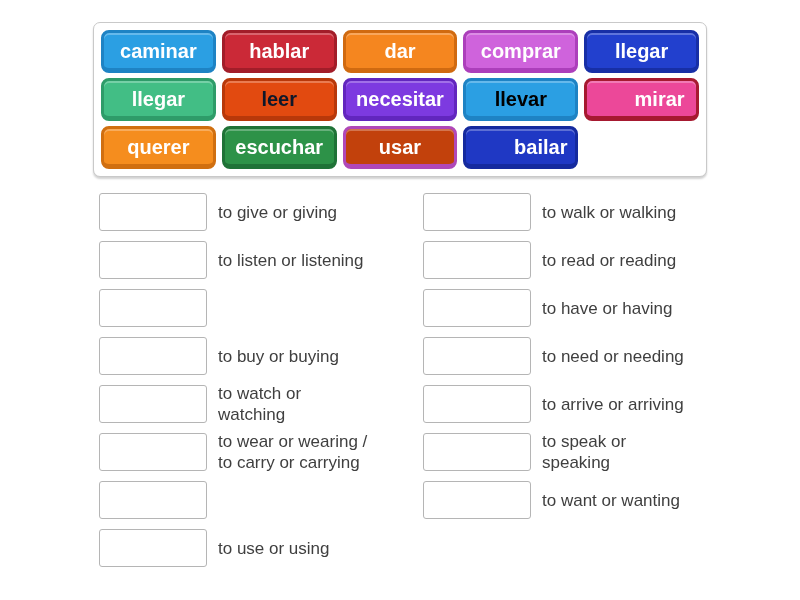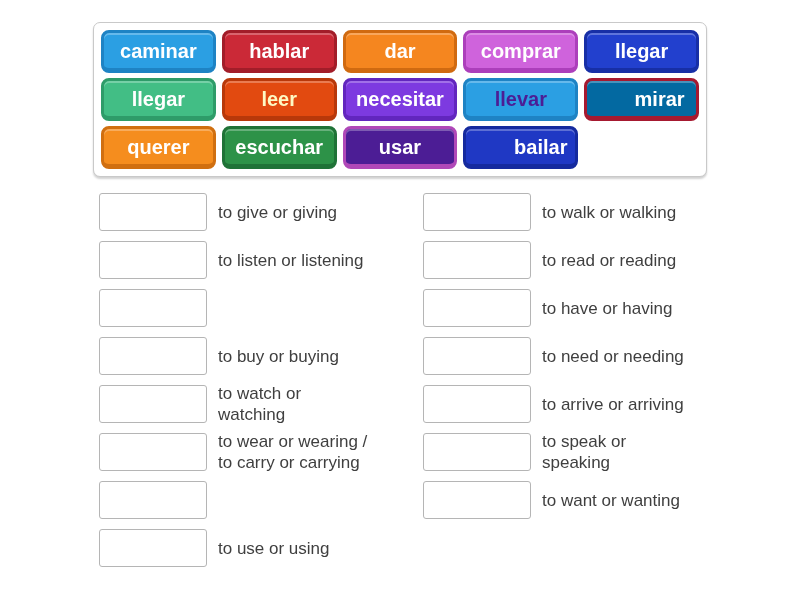--- a/index.html
+++ b/index.html
@@ -37,27 +37,27 @@
 <body>
 
 <div class="canvas">
   <div class="word-bank" id="wordBank">
       <div class="tile" style="background-color: rgb(43, 159, 227); border-width: 3px 3px 5px; border-style: solid; border-color: rgb(30, 131, 196); border-image: initial; box-shadow: rgba(255, 255, 255, 0.28) 0px 2px 0px inset; color: rgb(255, 255, 255);">caminar</div>
       <div class="tile" style="background-color: rgb(203, 41, 55); border-width: 3px 3px 5px; border-style: solid; border-color: rgb(162, 29, 41); border-image: initial; box-shadow: rgba(255, 255, 255, 0.28) 0px 2px 0px inset; color: rgb(255, 255, 255);">hablar</div>
       <div class="tile" style="background-color: rgb(245, 134, 31); border-width: 3px 3px 5px; border-style: solid; border-color: rgb(208, 106, 16); border-image: initial; box-shadow: rgba(255, 255, 255, 0.28) 0px 2px 0px inset; color: rgb(255, 255, 255);">dar</div>
       <div class="tile" style="background-color: rgb(207, 99, 220); border-width: 3px 3px 5px; border-style: solid; border-color: rgb(172, 63, 187); border-image: initial; box-shadow: rgba(255, 255, 255, 0.28) 0px 2px 0px inset; color: rgb(255, 255, 255);">comprar</div>
       <div class="tile" style="background-color: rgb(34, 64, 206); border-width: 3px 3px 5px; border-style: solid; border-color: rgb(23, 47, 166); border-image: initial; box-shadow: rgba(255, 255, 255, 0.28) 0px 2px 0px inset; color: rgb(255, 255, 255);">llegar</div>
       <div class="tile" style="background-color: rgb(66, 190, 133); border-width: 3px 3px 5px; border-style: solid; border-color: rgb(46, 156, 105); border-image: initial; box-shadow: rgba(255, 255, 255, 0.28) 0px 2px 0px inset; color: rgb(255, 255, 255);">llegar</div>
-      <div class="tile" style="background-color: rgb(226, 74, 16); border-width: 3px 3px 5px; border-style: solid; border-color: rgb(184, 56, 10); border-image: initial; box-shadow: rgba(255, 255, 255, 0.28) 0px 2px 0px inset; color: #fef9c3;">leer</div>
+      <div class="tile" style="background-color: rgb(226, 74, 16); border-width: 3px 3px 5px; border-style: solid; border-color: rgb(184, 56, 10); border-image: initial; box-shadow: rgba(255, 255, 255, 0.28) 0px 2px 0px inset; color: #0f172a;">leer</div>
       <div class="tile" style="background-color: rgb(125, 58, 224); border-width: 3px 3px 5px; border-style: solid; border-color: rgb(98, 38, 190); border-image: initial; box-shadow: rgba(255, 255, 255, 0.28) 0px 2px 0px inset; color: rgb(255, 255, 255);">necesitar</div>
-      <div class="tile" style="background-color: rgb(43, 159, 227); border-width: 3px 3px 5px; border-style: solid; border-color: rgb(30, 131, 196); border-image: initial; box-shadow: rgba(255, 255, 255, 0.28) 0px 2px 0px inset; color: #4c1d95;">llevar</div>
-      <div class="tile" style="background-color: #0369a1; border-width: 3px 3px 5px; border-style: solid; border-color: rgb(166, 25, 48); border-image: initial; box-shadow: rgba(255, 255, 255, 0.28) 0px 2px 0px inset; color: rgb(255, 255, 255); padding-left: 36px;">mirar</div>
+      <div class="tile" style="background-color: rgb(43, 159, 227); border-width: 3px 3px 5px; border-style: solid; border-color: rgb(30, 131, 196); border-image: initial; box-shadow: rgba(255, 255, 255, 0.28) 0px 2px 0px inset; color: #000000;">llevar</div>
+      <div class="tile" style="background-color: #ec4899; border-width: 3px 3px 5px; border-style: solid; border-color: rgb(166, 25, 48); border-image: initial; box-shadow: rgba(255, 255, 255, 0.28) 0px 2px 0px inset; color: rgb(255, 255, 255); padding-left: 36px;">mirar</div>
       <div class="tile" style="background-color: rgb(245, 141, 30); border-width: 3px 3px 5px; border-style: solid; border-color: rgb(208, 111, 16); border-image: initial; box-shadow: rgba(255, 255, 255, 0.28) 0px 2px 0px inset; color: rgb(255, 255, 255);">querer</div>
       <div class="tile" style="background-color: rgb(45, 146, 72); border-width: 3px 3px 5px; border-style: solid; border-color: rgb(31, 114, 55); border-image: initial; box-shadow: rgba(255, 255, 255, 0.28) 0px 2px 0px inset; color: rgb(255, 255, 255);">escuchar</div>
-      <div class="tile" style="background-color: #4c1d95; border-width: 3px 3px 5px; border-style: solid; border-color: rgb(176, 72, 184); border-image: initial; box-shadow: rgba(255, 255, 255, 0.28) 0px 2px 0px inset; color: rgb(255, 255, 255);">usar</div>
+      <div class="tile" style="background-color: #c2410c; border-width: 3px 3px 5px; border-style: solid; border-color: rgb(176, 72, 184); border-image: initial; box-shadow: rgba(255, 255, 255, 0.28) 0px 2px 0px inset; color: rgb(255, 255, 255);">usar</div>
       <div class="tile" style="background-color: rgb(31, 56, 196); border-width: 3px 3px 5px; border-style: solid; border-color: rgb(21, 42, 158); border-image: initial; box-shadow: rgba(255, 255, 255, 0.28) 0px 2px 0px inset; color: rgb(255, 255, 255); padding-left: 40px;">bailar</div>
     </div>
   <div class="col col-left" id="colLeft">
       <div class="match-row">
         <div class="slot"></div>
         <div class="def">to give or giving</div>
       </div>
       <div class="match-row">
         <div class="slot"></div>
         <div class="def">to listen or listening</div>

